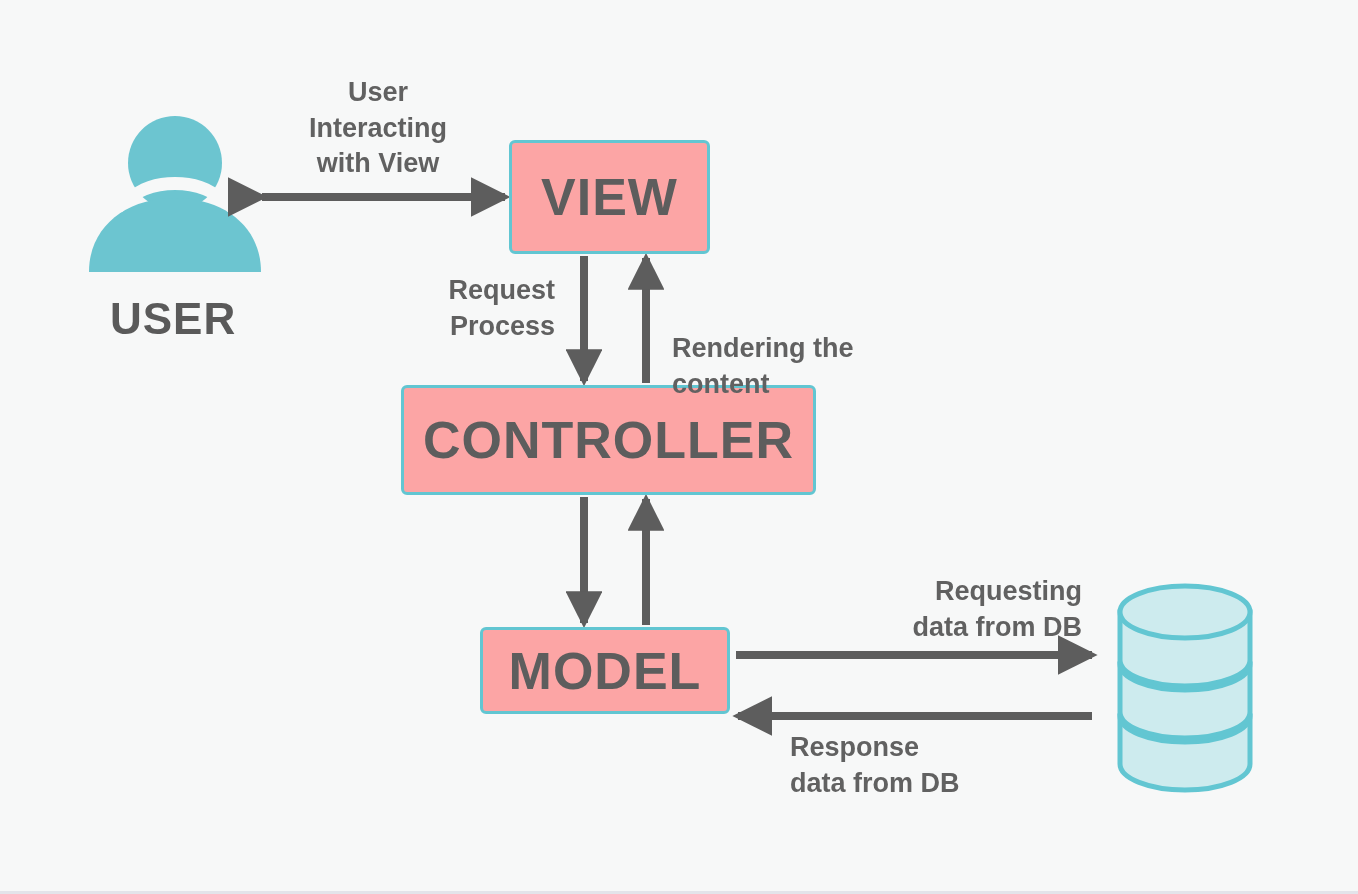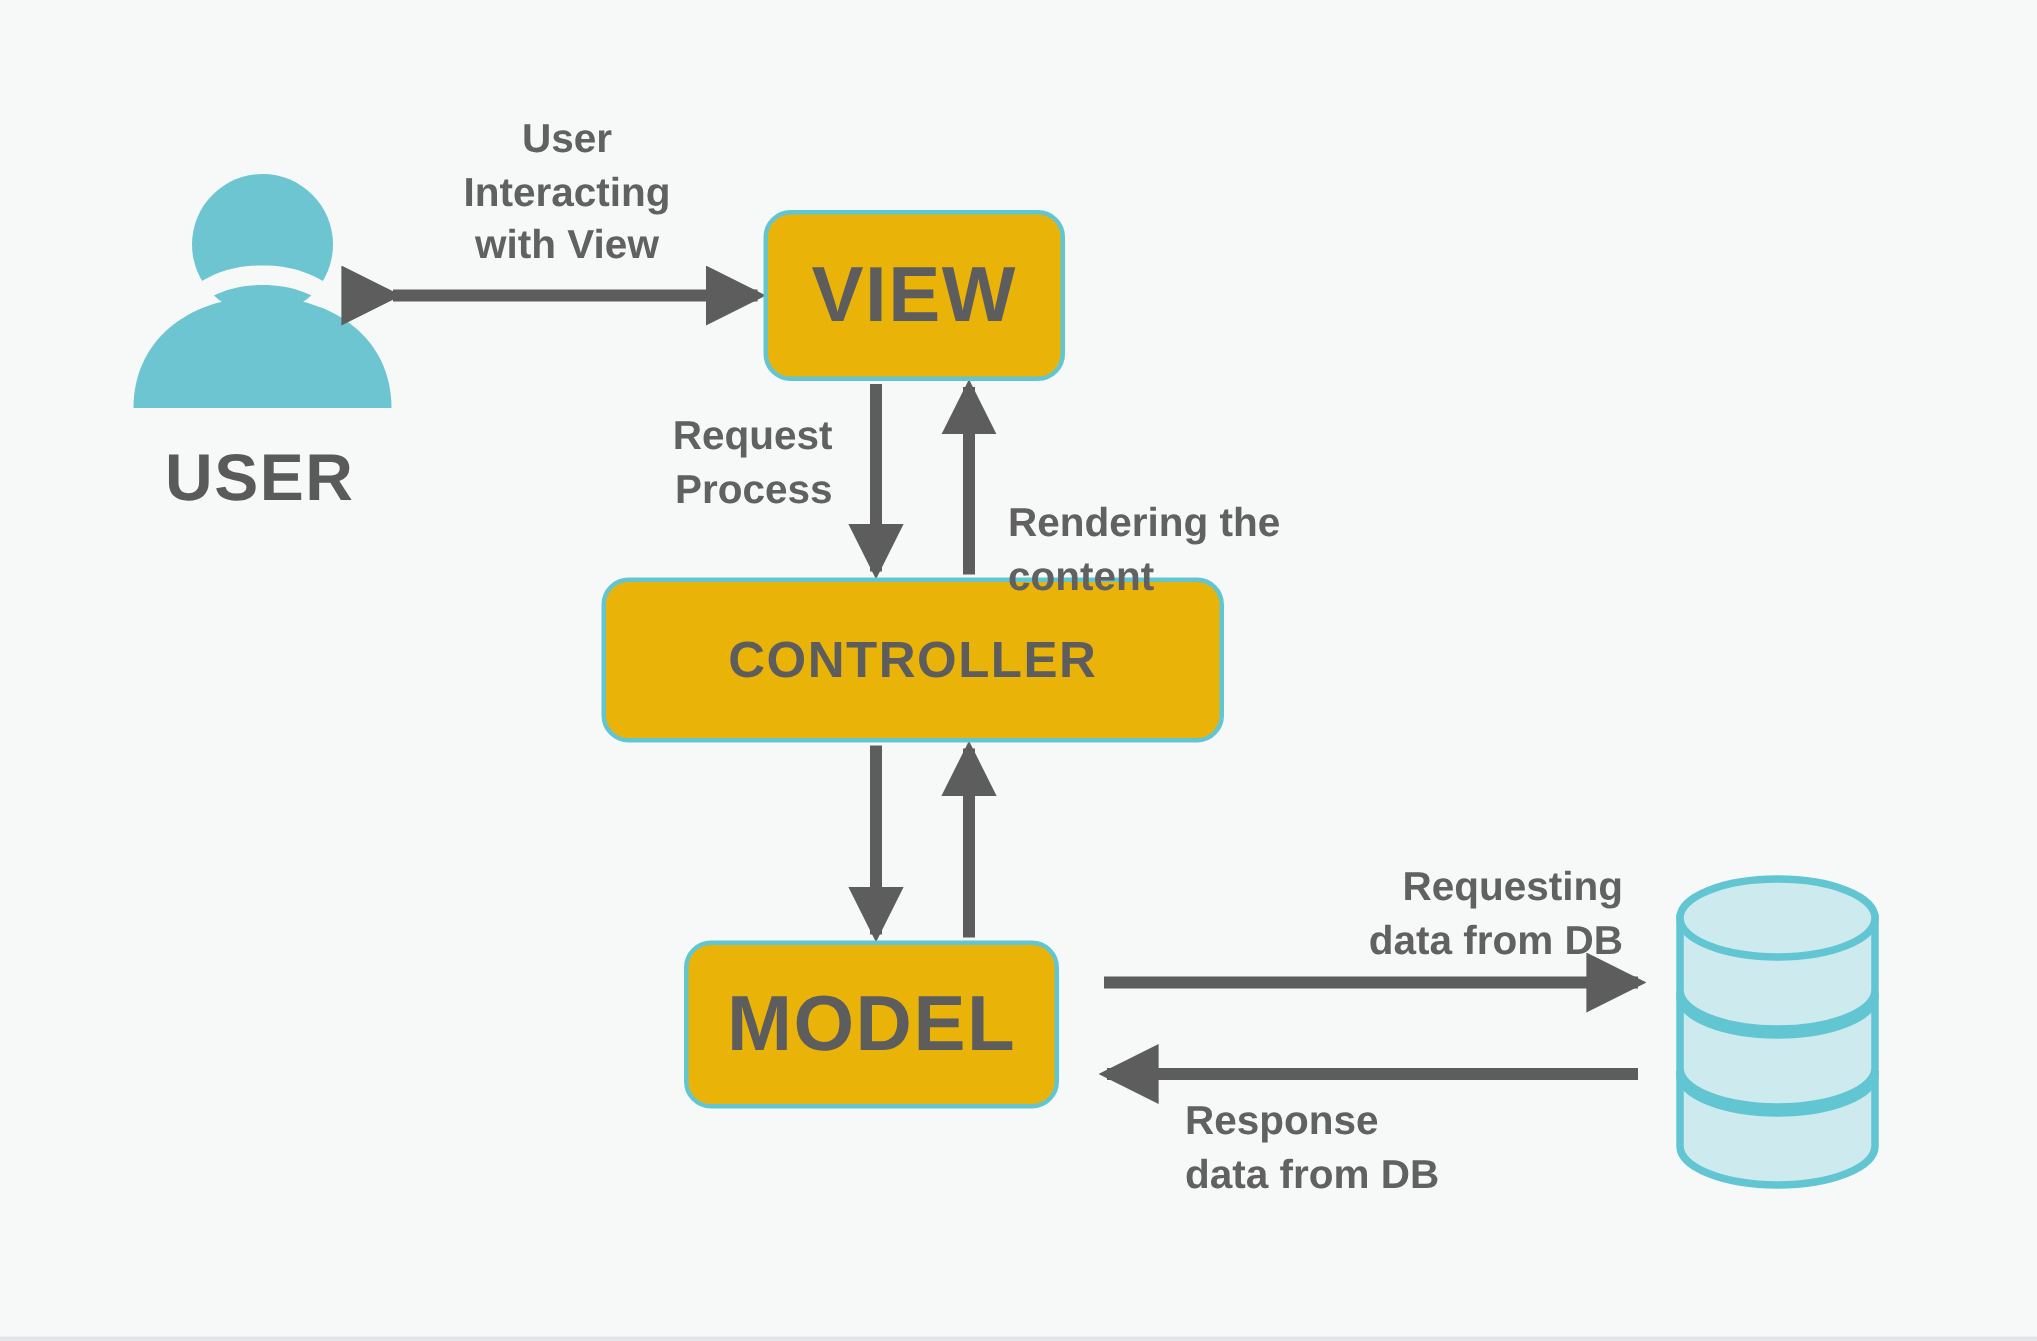--- a/index.html
+++ b/index.html
@@ -17,40 +17,40 @@
     height: 894px;
     background: #f7f8f8;
     overflow: hidden;
     border-bottom: 3px solid #e3e4ea;
     box-sizing: border-box;
   }
 
   
   .node-box {
     position: absolute;
-    background: #eab308;
+    background: #fca5a5;
     border: 3px solid #62c6d2;
-    border-radius: 18px;
+    border-radius: 6px;
     display: flex;
     align-items: center;
     justify-content: center;
     box-sizing: border-box;
   }
   .node-box .node-label {
     color: #5d5d5d;
     font-weight: bold;
     letter-spacing: 1px;
     line-height: 1;
     white-space: nowrap;
   }
   #view-box      { left: 509px; top: 140px; width: 201px; height: 114px; }
   #view-box .node-label      { font-size: 52px; }
   #controller-box{ left: 401px; top: 385px; width: 415px; height: 110px; }
-  #controller-box .node-label{ font-size: 34px; }
-  #model-box     { left: 456px; top: 627px; width: 250px; height: 112px; }
+  #controller-box .node-label{ font-size: 52px; }
+  #model-box     { left: 480px; top: 627px; width: 250px; height: 87px; }
   #model-box .node-label     { font-size: 52px; }
 
   
   .entity-caption {
     position: absolute;
     color: #5a5a5a;
     font-weight: bold;
     font-size: 44px;
     letter-spacing: 1px;
     white-space: nowrap;

